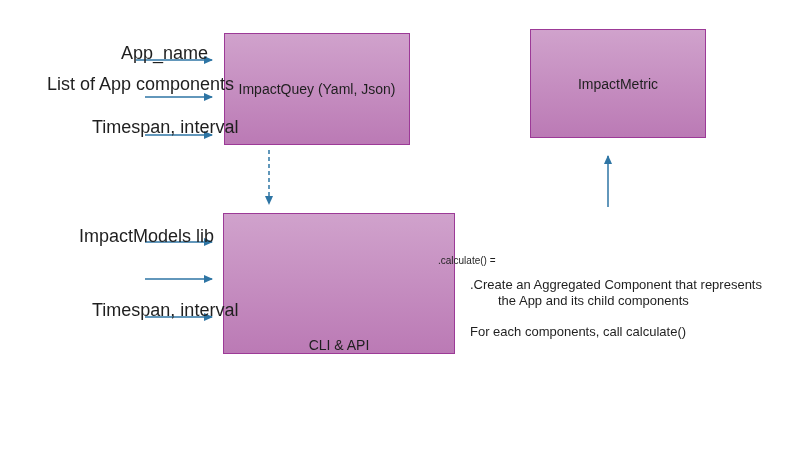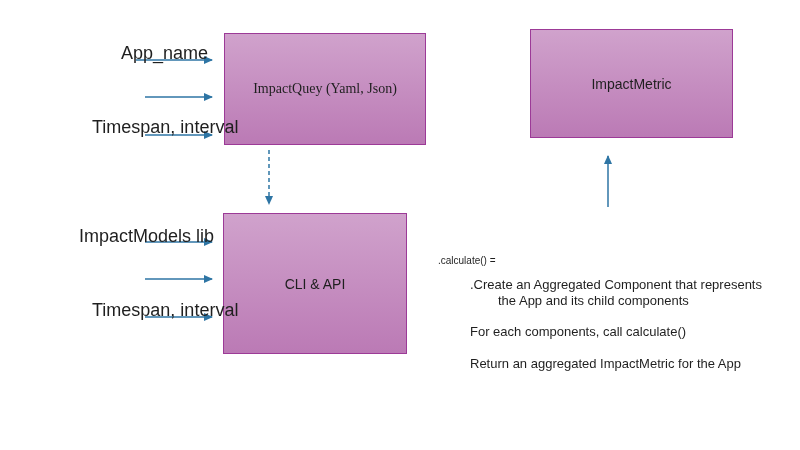--- a/index.html
+++ b/index.html
@@ -42,23 +42,23 @@
     position: absolute;
     background: linear-gradient(180deg, var(--box-fill-top) 0%, var(--box-fill-bottom) 100%);
     border: 1.5px solid var(--box-border);
     display: flex;
     align-items: center;
     justify-content: center;
     font-size: 14px;
     color: var(--text);
     text-align: center;
   }
-  .box-impact-query  { left: 224px; top: 33px;  width: 202px; height: 112px; font-family: Liberation Serif, serif; }
-  .box-impact-metric { left: 530px; top: 29px;  width: 203px; height: 109px; }
-  .box-cli-api       { left: 223px; top: 213px; width: 184px; height: 141px; }
+  .box-impact-query  { left: 224px; top: 33px;  width: 186px; height: 112px; }
+  .box-impact-metric { left: 530px; top: 29px;  width: 176px; height: 109px; }
+  .box-cli-api       { left: 223px; top: 213px; width: 232px; height: 141px; align-items: flex-end; }
   .lbl {
     position: absolute;
     font-size: 18px;
     white-space: nowrap;
     color: var(--text);
   }
   .lbl-app-name        { left: 121px; top: 43px;  }
   .lbl-list-components { left: 47px;  top: 74px;  }
   .lbl-timespan-top    { left: 92px;  top: 117px; }
   .lbl-impactmodels    { left: 79px;  top: 226px; }
@@ -110,24 +110,24 @@
 
   <div class="box box-impact-metric">
     <span>ImpactMetric</span>
   </div>
 
   <div class="box box-cli-api">
     <span>CLI &amp; API</span>
   </div>
 
   <div class="lbl lbl-app-name">App_name</div>
+  <div class="lbl lbl-list-components">List of App components</div>
   <div class="lbl lbl-timespan-top">Timespan, interval</div>
 
   <div class="lbl lbl-impactmodels">ImpactModels lib</div>
   <div class="lbl lbl-timespan-bottom">Timespan, interval</div>
 
   <div class="annotation-heading">.calculate() =</div>
   <div class="annotation-line ann-l1">.Create an Aggregated Component that represents</div>
   <div class="annotation-line ann-l2">the App and its child components</div>
   <div class="annotation-line ann-l3">For each components, call calculate()</div>
-  <div class="annotation-line ann-l4">Return an aggregated ImpactMetric for the App</div>
 
 </div>
 
 </body></html>

